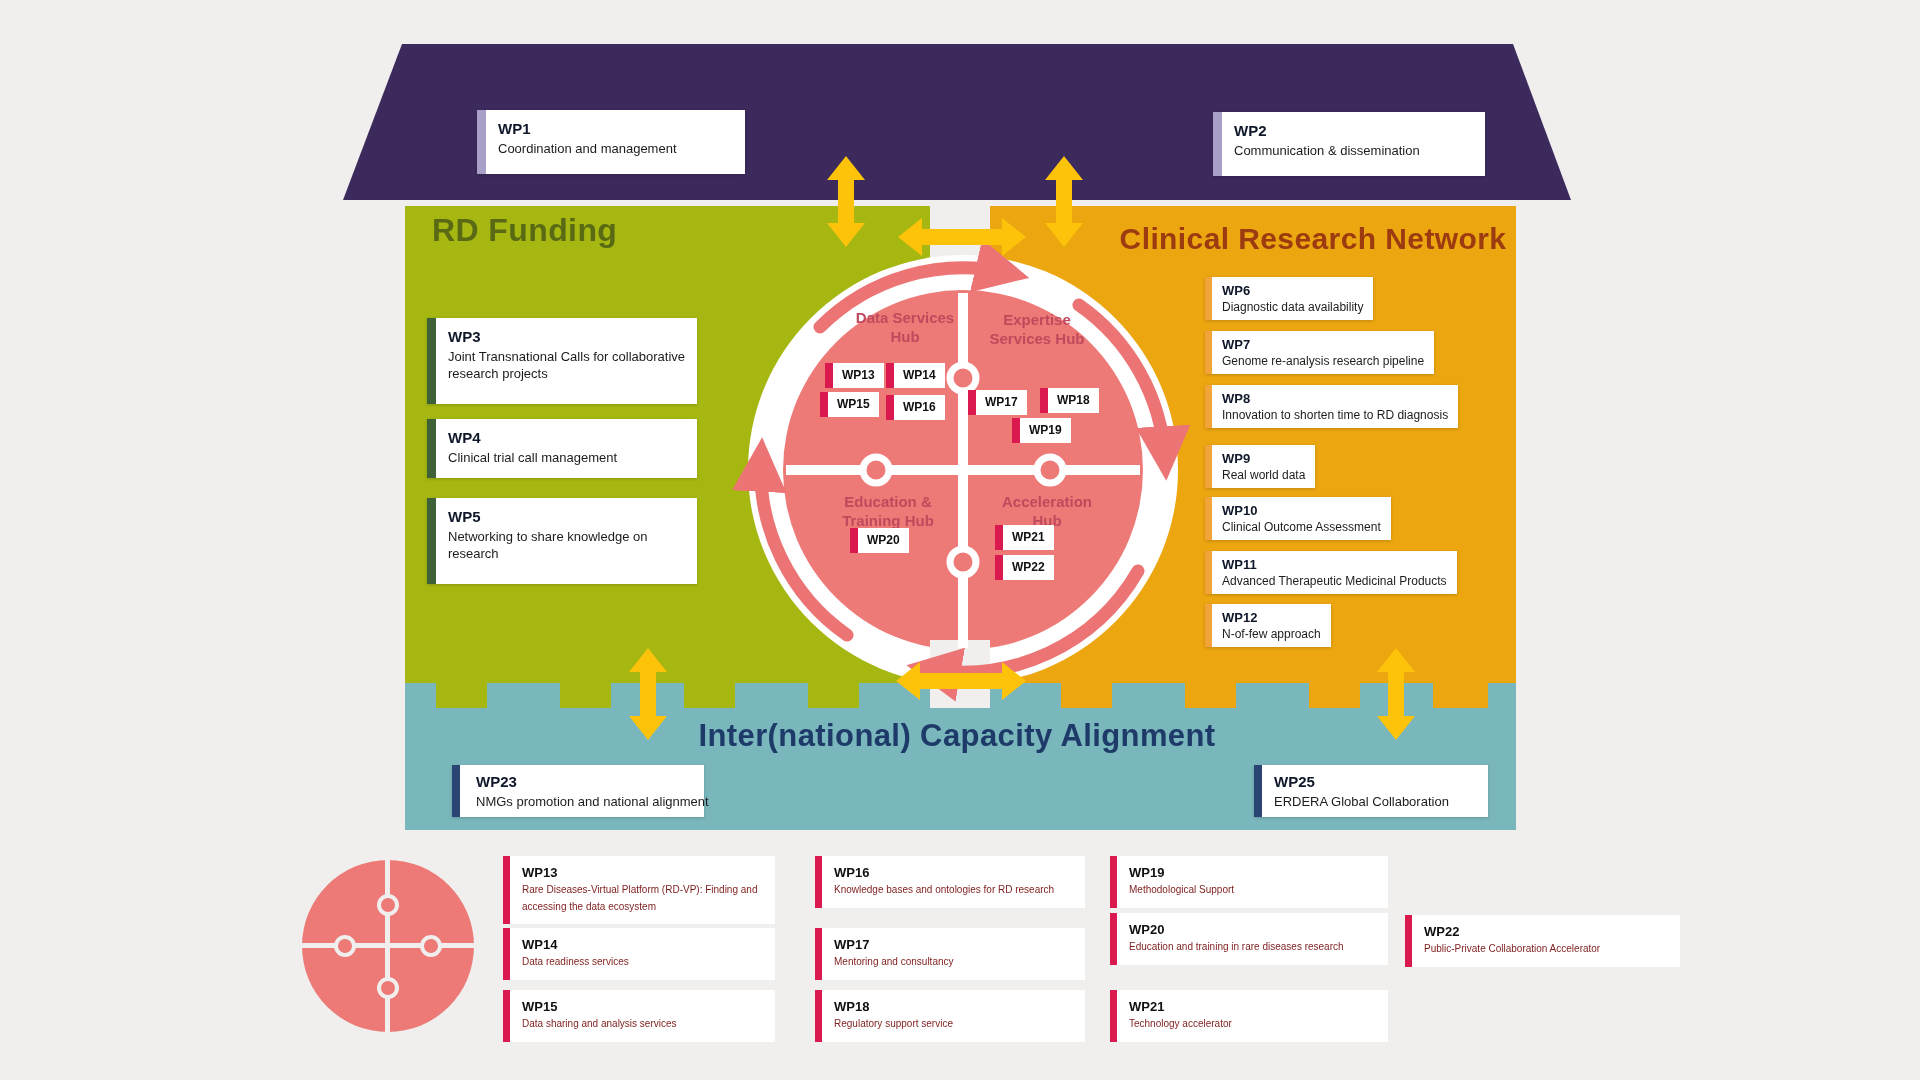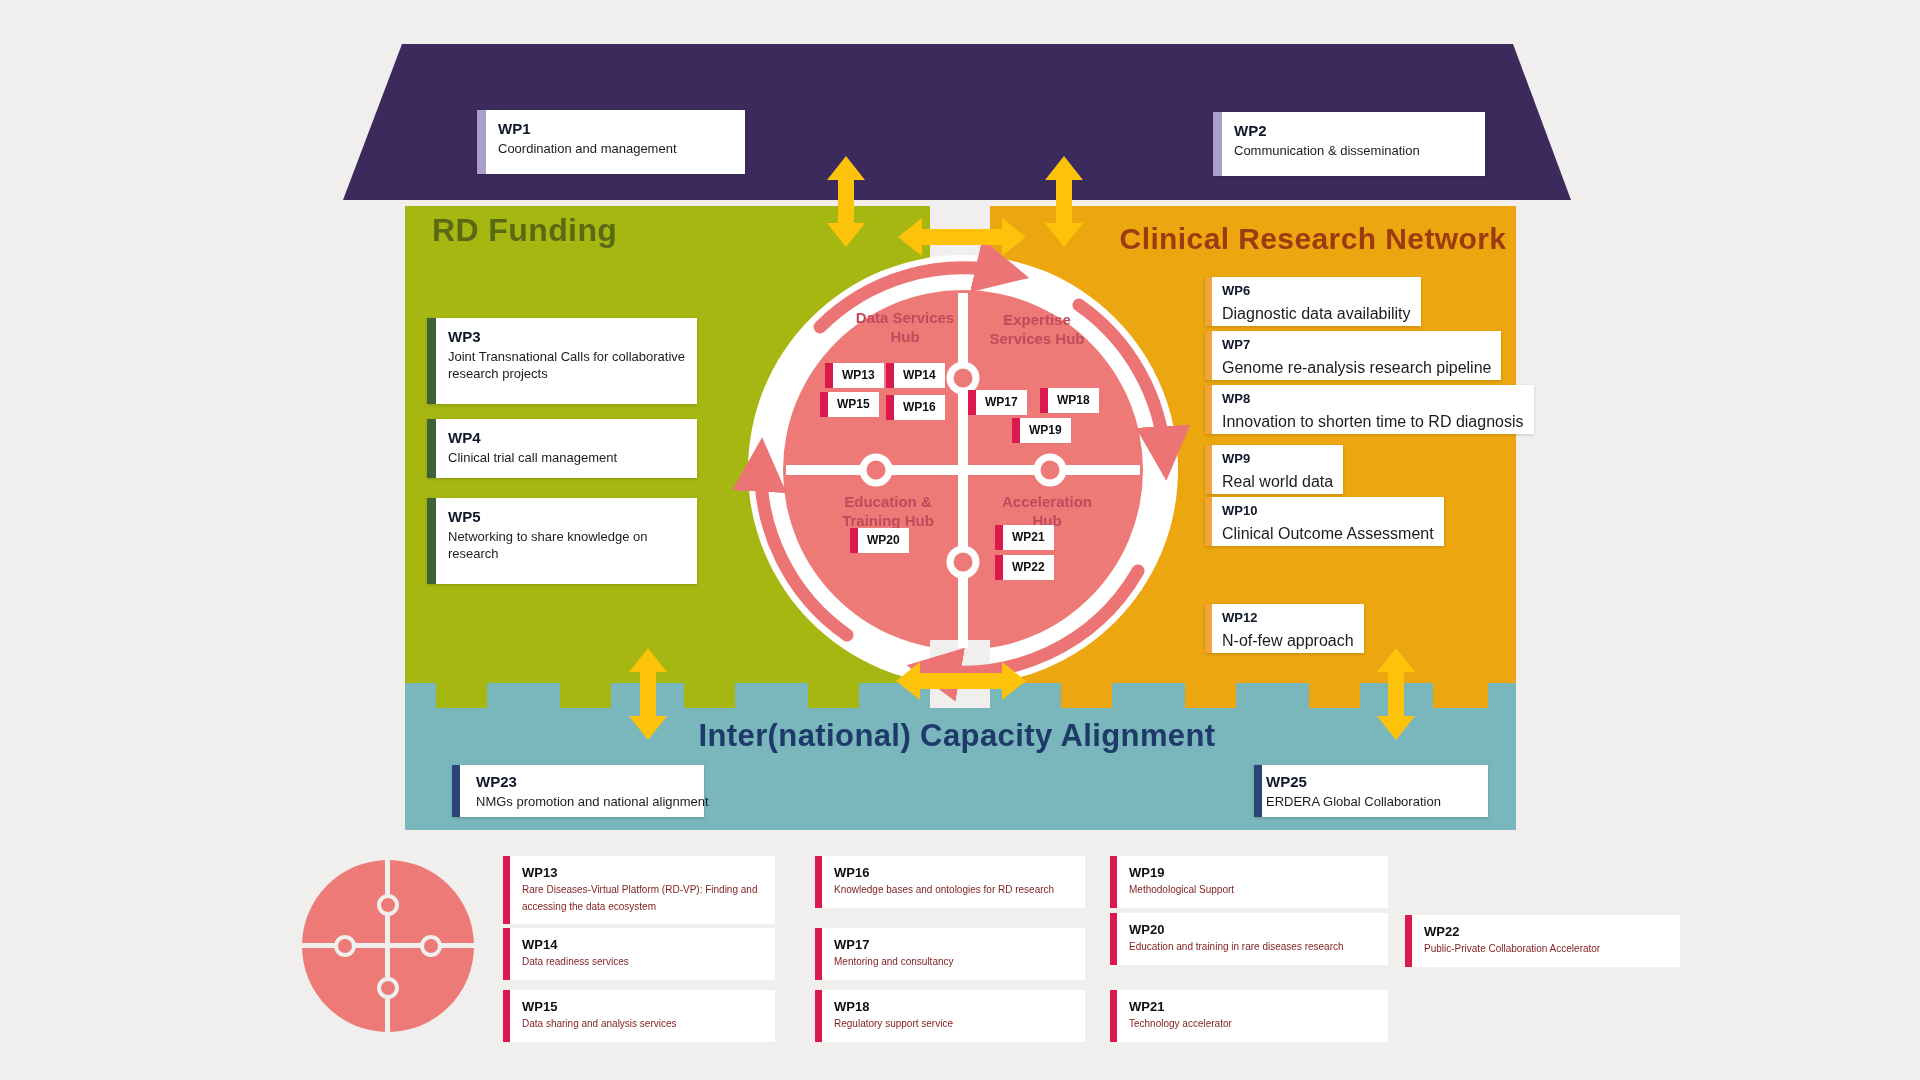--- a/index.html
+++ b/index.html
@@ -9,21 +9,21 @@
   
   .trapezoid{background:#3c2a5d;clip-path:polygon(59px 0,1170px 0,100% 100%,0 100%);z-index:1;}
   .block{z-index:1;}
   .sec-title{font-weight:bold;letter-spacing:.4px;z-index:3;}
   
   .wp-card{background:#fff;padding:9px 12px 8px;z-index:6;box-shadow:0 1px 3px rgba(0,0,0,.18);}
   .wp-card .id{font-weight:bold;font-size:15px;color:#0f172a;line-height:19px;}
   .wp-card .desc{font-size:13px;color:#1c1c1c;line-height:17px;margin-top:2px;}
   .wp-card.small{padding:6px 10px 5px;white-space:nowrap;}
   .wp-card.small .id{font-size:13px;line-height:16px;}
-  .wp-card.small .desc{font-size:16px;line-height:15px;margin-top:7px;}
+  .wp-card.small .desc{font-size:12px;line-height:15px;margin-top:1px;}
   .b-purple{border-left:9px solid #a8a0c8;}
   .b-green{border-left:9px solid #3e6137;}
   .b-orange{border-left:7px solid #f3a438;}
   .b-navy{border-left:8px solid #2a4573;}
   
   .chip{position:absolute;background:#fff;border-left:8px solid #da1a4f;height:25px;line-height:25px;
         font-weight:bold;font-size:12px;color:#101010;padding:0 9px;z-index:6;box-sizing:border-box;}
   .hub-label{position:absolute;z-index:5;font-weight:bold;font-size:15px;line-height:19px;
              color:#bf4a5c;text-align:center;}
   
@@ -85,20 +85,24 @@
     <div class="id">WP8</div>
     <div class="desc">Innovation to shorten time to RD diagnosis</div>
   </div>
   <div class="abs wp-card small b-orange" style="left:1205px;top:445px;">
     <div class="id">WP9</div>
     <div class="desc">Real world data</div>
   </div>
   <div class="abs wp-card small b-orange" style="left:1205px;top:497px;">
     <div class="id">WP10</div>
     <div class="desc">Clinical Outcome Assessment</div>
+  </div>
+  <div class="abs wp-card small b-orange" style="left:1205px;top:551px;">
+    <div class="id">WP11</div>
+    <div class="desc">Advanced Therapeutic Medicinal Products</div>
   </div>
   <div class="abs wp-card small b-orange" style="left:1205px;top:604px;">
     <div class="id">WP12</div>
     <div class="desc">N-of-few approach</div>
   </div>
 
   <div class="abs ring" style="left:748px;top:255px;width:430px;height:430px;"></div>
   <div class="abs inner-circle" style="left:783px;top:290px;width:360px;height:360px;"></div>
 
   <div class="hub-label" style="left:820px;top:308px;width:170px;">
@@ -141,21 +145,21 @@
   <div class="abs tab" style="left:1433px;top:683px;width:55px;height:25px;background:#eba610;"></div>
 
   <div class="abs tab" style="left:930px;top:640px;width:60px;height:68px;background:#f0efee;"></div>
 
   <div class="abs sec-title" style="left:557px;top:718px;width:800px;text-align:center;font-size:31px;color:#1e3a69;z-index:3;">Inter(national) Capacity Alignment</div>
 
   <div class="abs wp-card b-navy" style="left:452px;top:765px;width:252px;height:52px;padding:7px 16px;">
     <div class="id">WP23</div>
     <div class="desc" style="white-space:nowrap;">NMGs promotion and national alignment</div>
   </div>
-  <div class="abs wp-card b-navy" style="left:1254px;top:765px;width:234px;height:52px;padding:7px 4px;">
+  <div class="abs wp-card b-navy" style="left:1254px;top:765px;width:234px;height:52px;padding:7px 12px;">
     <div class="id">WP25</div>
     <div class="desc" style="white-space:nowrap;">ERDERA Global Collaboration</div>
   </div>
 
   <svg class="overlay" width="1920" height="1080" viewBox="0 0 1920 1080">
     <defs>
       <marker id="ah" viewBox="0 0 10 10" refX="6" refY="5" markerWidth="4.2" markerHeight="4.2" orient="auto">
         <path d="M0,0 L10,5 L0,10 z" fill="#ec7474"></path>
       </marker>
     </defs>

